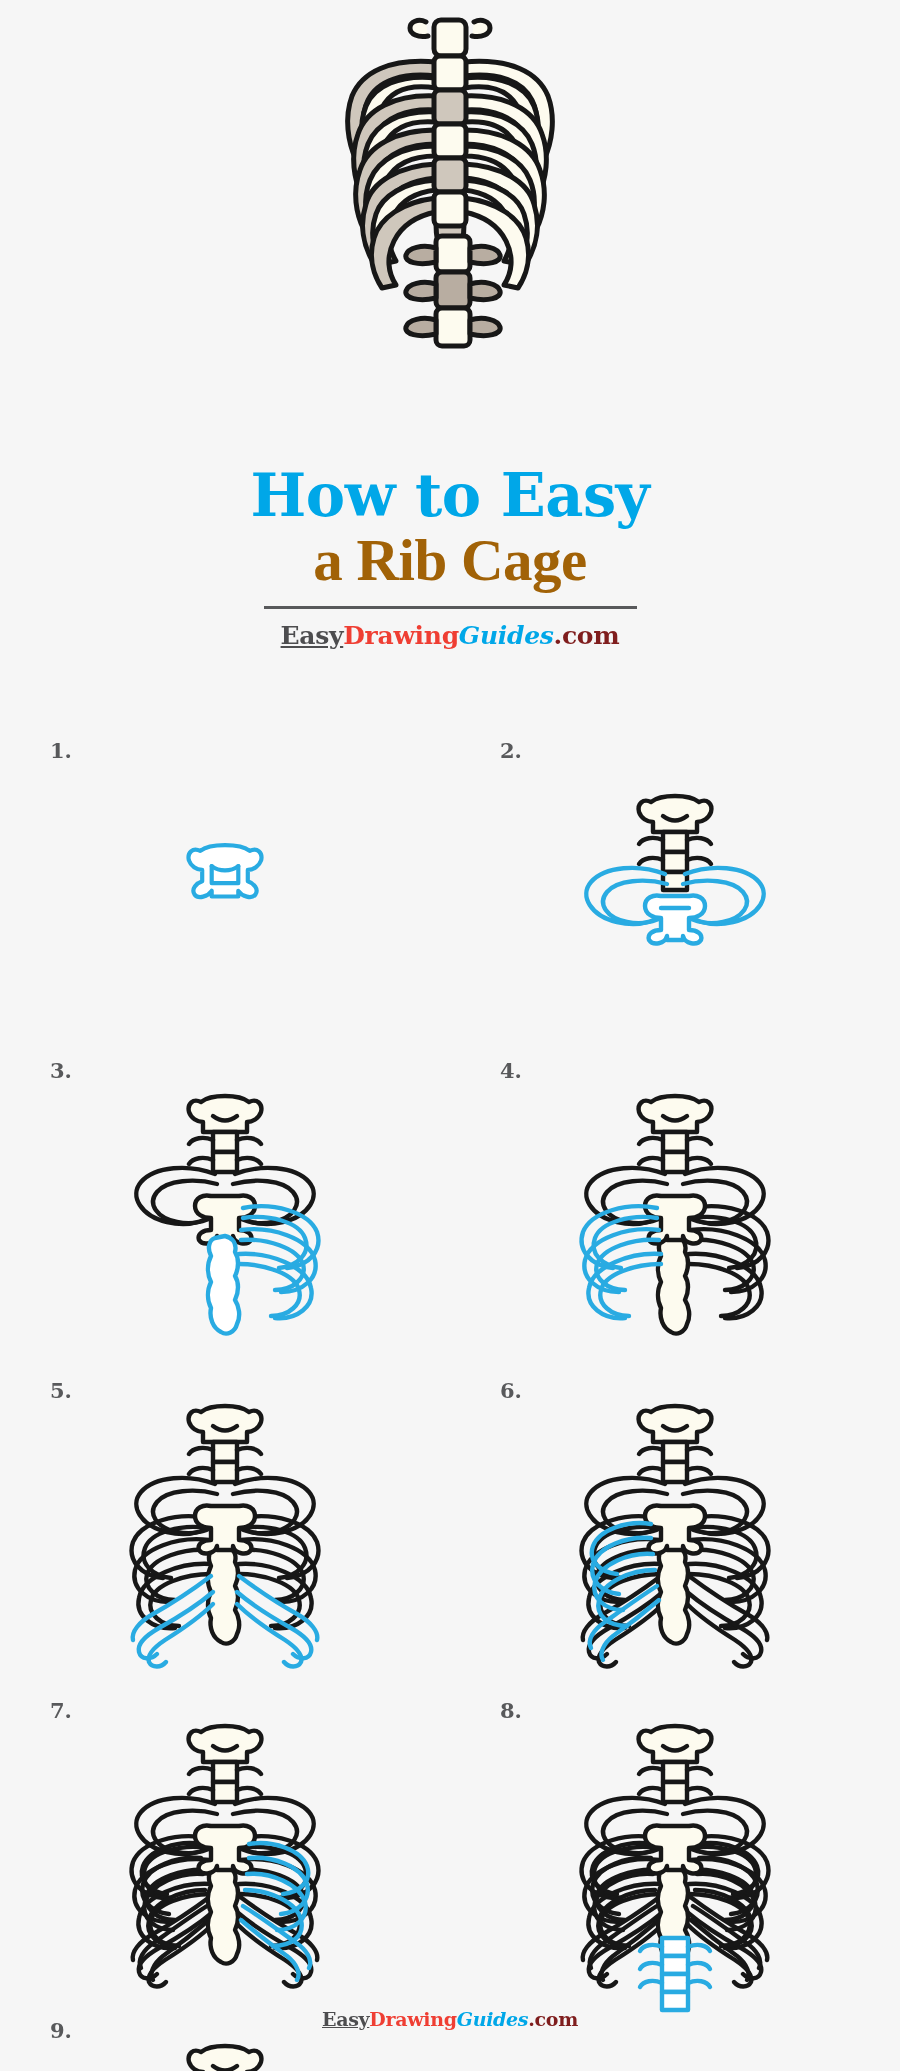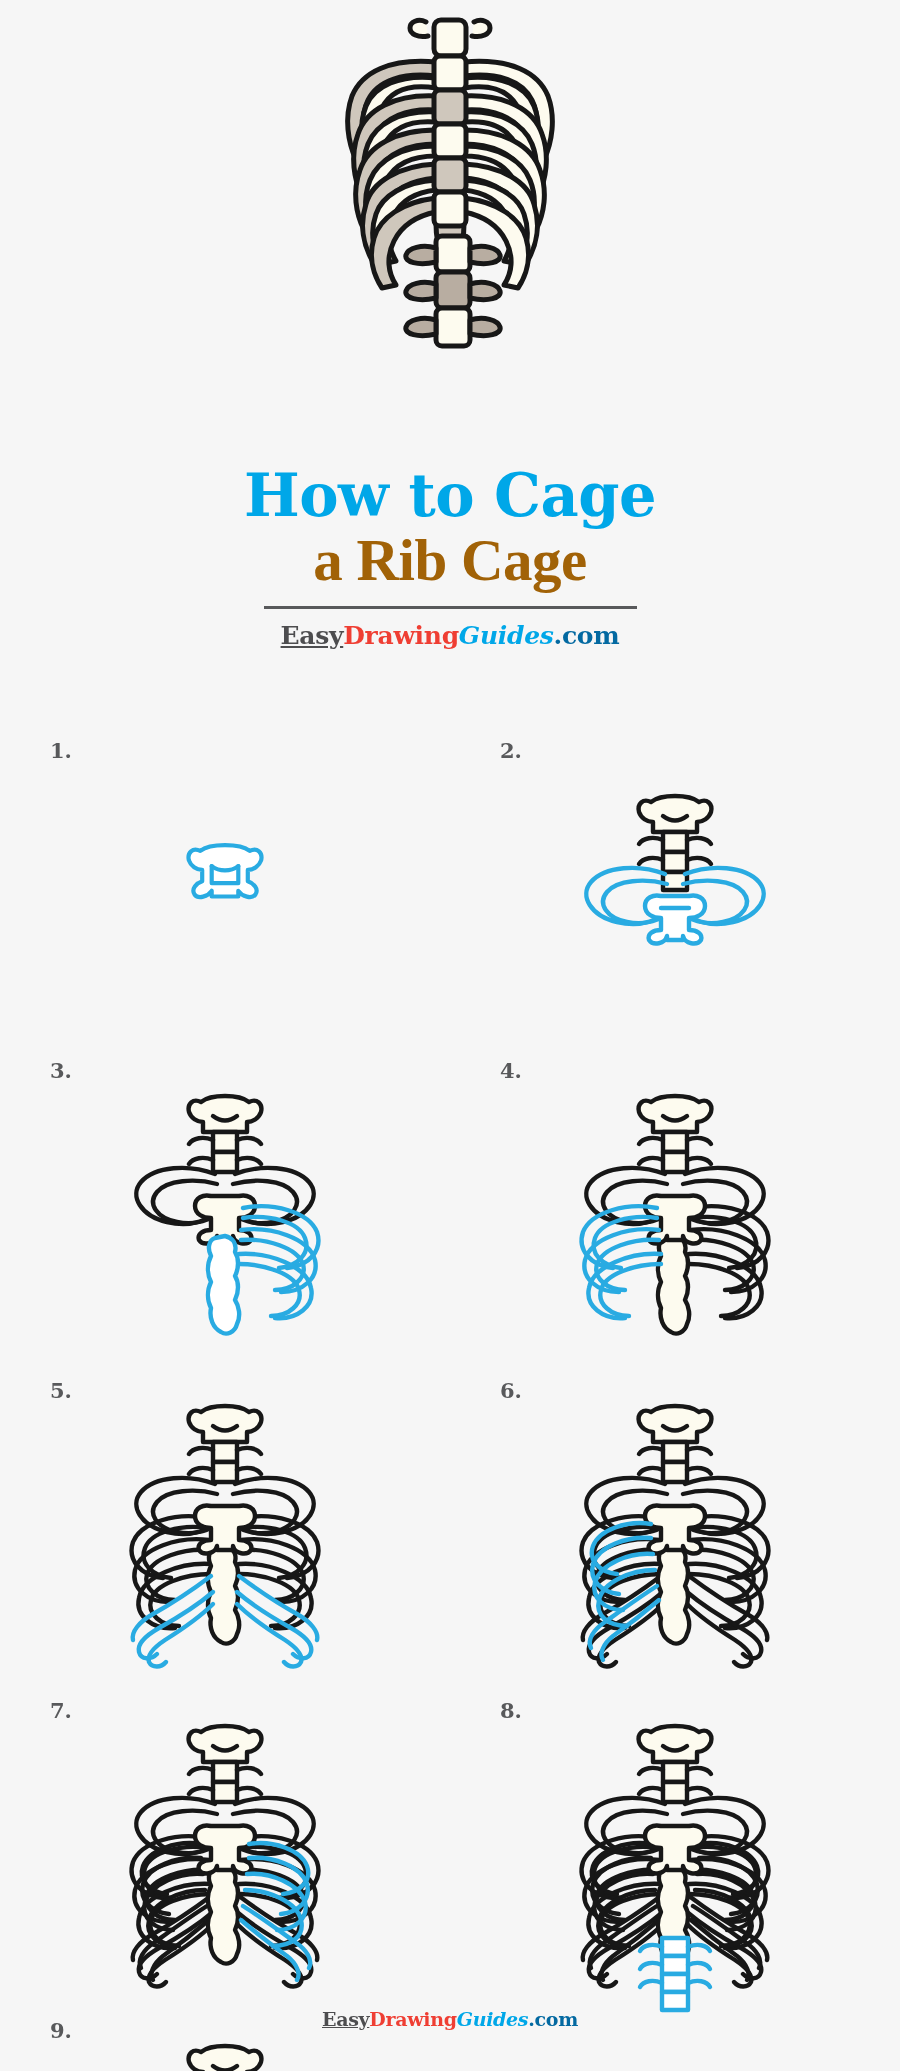--- a/index.html
+++ b/index.html
@@ -69,21 +69,21 @@
     font-family: "DejaVu Serif", serif;
     font-weight: bold;
     font-size: 25px;
     letter-spacing: -0.3px;
     margin-top: 12px;
     white-space: nowrap;
   }
   .logo .easy  { color: #4d4d4f; text-decoration: underline; }
   .logo .drawing { color: #ef3e33; }
   .logo .guides { color: #00a7e8; font-style: italic; }
-  .logo .dotcom { color: #0369a1; }
+  .logo .dotcom { color: #7f1d1d; }
 
   .footer-logo {
     position: absolute;
     left: 0;
     top: 2008px;
     width: 900px;
     text-align: center;
   }
   .footer-logo .logo { font-size: 19px; margin-top: 0; }
 
@@ -181,21 +181,21 @@
           <path class="bone-d" d="M230 284 C244 280 258 284 260 291 C262 298 248 302 230 298 Z"></path>
           <rect class="bone-l" x="196" y="308" width="34" height="38" rx="6"></rect>
           <path class="bone-d" d="M196 320 C182 316 168 320 166 327 C164 334 178 338 196 334 Z"></path>
           <path class="bone-d" d="M230 320 C244 316 258 320 260 327 C262 334 248 338 230 334 Z"></path>
         </g>
       </g>
     </svg>
   </div>
 
   <div class="title-block">
-    <div class="title-line1">How to Cage</div>
+    <div class="title-line1">How to Easy</div>
     <div class="title-line2">a Rib Cage</div>
     <div class="divider"></div>
     <div class="logo"><span class="easy">Easy</span><span class="drawing">Drawing</span><span class="guides">Guides</span><span class="dotcom">.com</span></div>
   </div>
 
   <div class="steps">
 
     <div class="step">
       <div class="step-num">1.</div>
       <div class="step-art">

